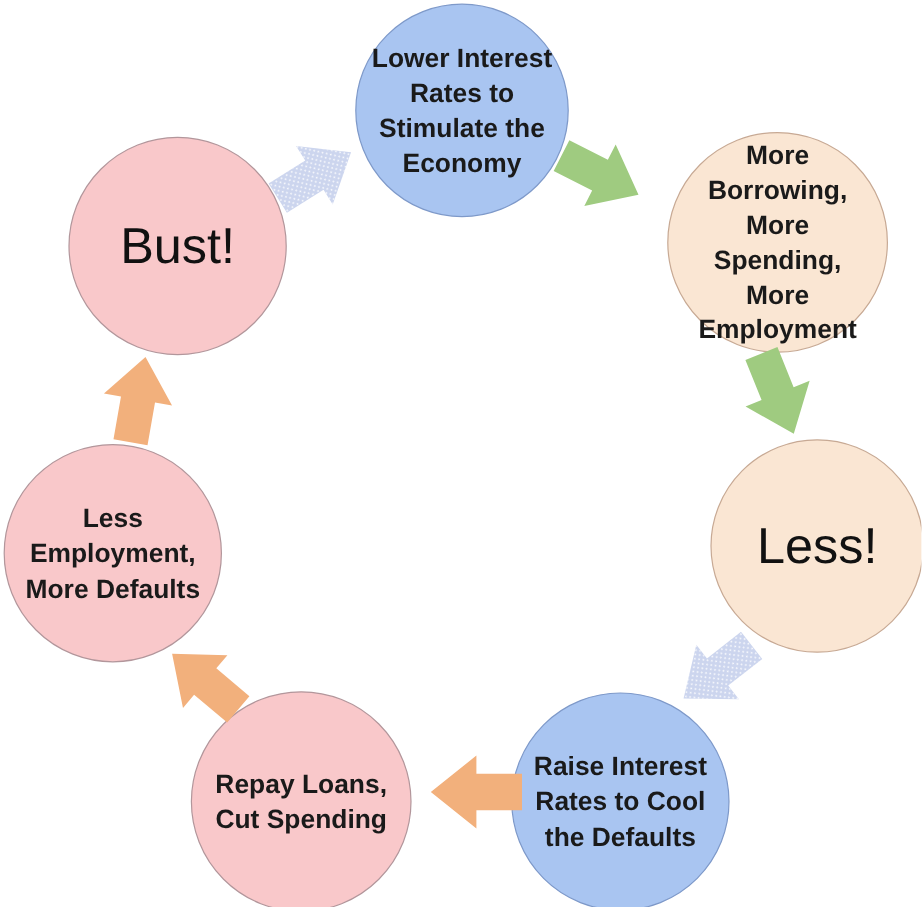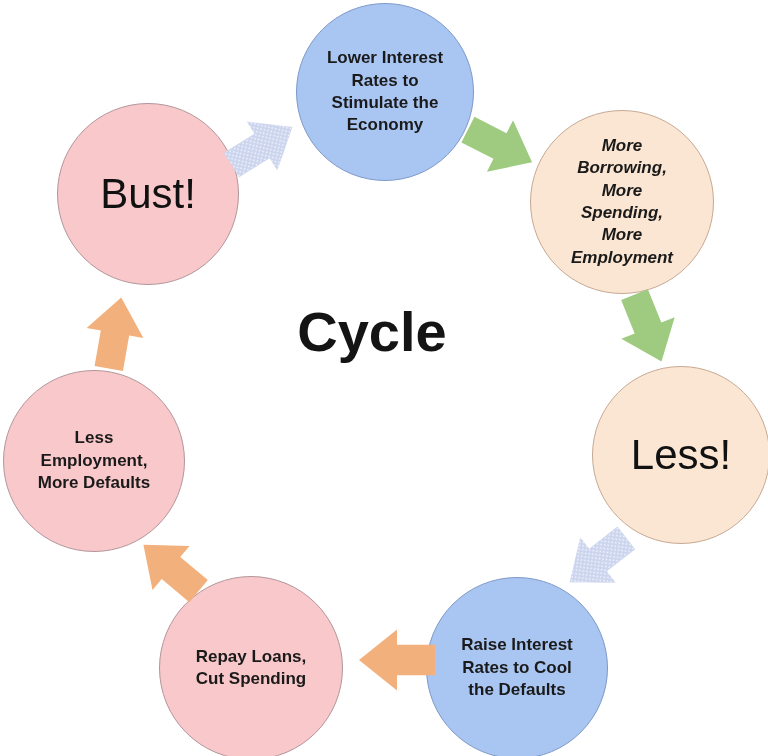--- a/index.html
+++ b/index.html
@@ -37,45 +37,45 @@
     border-radius: 50%;
     display: flex;
     align-items: center;
     justify-content: center;
     text-align: center;
     box-sizing: border-box;
     border: 1.5px solid #888;
   }
   .node-label {
     white-space: pre-line;
-    font-size: 17px;
+    font-size: 22px;
     line-height: 1.32;
     font-weight: 600;
     color: #1a1a1a;
     padding: 0 8px;
   }
   .node-label.big {
     font-size: 42px;
     line-height: 1.1;
     font-weight: 500;
     font-family: "Liberation Sans", sans-serif;
     color: #111;
   }
 
   .fill-blue  { background: var(--blue-fill);  border-color: var(--blue-border); }
   .fill-cream { background: var(--cream-fill); border-color: var(--cream-border); }
   .fill-pink  { background: var(--pink-fill);  border-color: var(--pink-border); }
 
   .n-lower  { left: 296px; top: 3px;   width: 178px; height: 178px; }
-  .n-more   { left: 530px; top: 110px; width: 184px; height: 184px; font-style: italic; }
+  .n-more   { left: 556px; top: 110px; width: 184px; height: 184px; }
   .n-boom   { left: 592px; top: 366px; width: 178px; height: 178px; }
   .n-raise  { left: 426px; top: 577px; width: 182px; height: 182px; }
   .n-repay  { left: 159px; top: 576px; width: 184px; height: 184px; }
   .n-less   { left: 3px;   top: 370px; width: 182px; height: 182px; }
-  .n-bust   { left: 57px;  top: 103px; width: 182px; height: 182px; }
+  .n-bust   { left: 57px;  top: 114px; width: 182px; height: 182px; }
 
   
   .arrow {
     position: absolute;
     width: 72px;
     height: 58px;
     overflow: visible;
   }
   .c-green    { color: var(--arrow-green); }
   .c-orange   { color: var(--arrow-orange); }
@@ -97,21 +97,20 @@
     <pattern id="stipple" width="7" height="7" patternUnits="userSpaceOnUse">
       <circle cx="1.8" cy="1.8" r="1.1" fill="rgba(255,255,255,0.85)"></circle>
       <circle cx="5.3" cy="5.3" r="1.1" fill="rgba(255,255,255,0.85)"></circle>
     </pattern>
   </defs>
 </svg>
 
 <div class="canvas">
 
   <div class="center-title">
-    <div>Cycle</div>
   </div>
 
   <div class="node n-lower fill-blue">
     <span class="node-label">Lower Interest
 Rates to
 Stimulate the
 Economy</span>
   </div>
 
   <div class="node n-more fill-cream">

